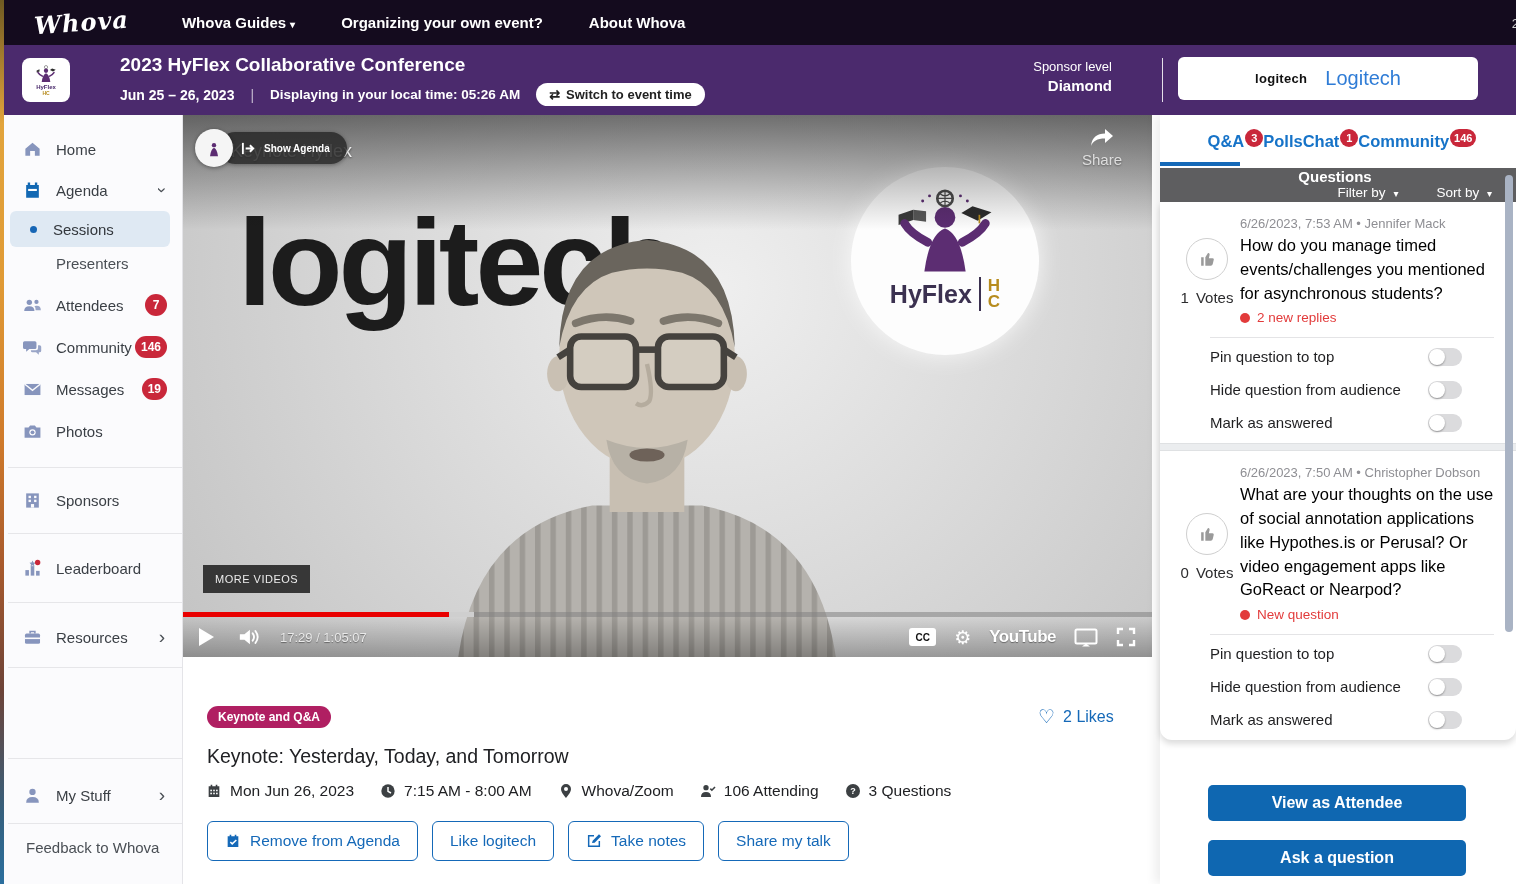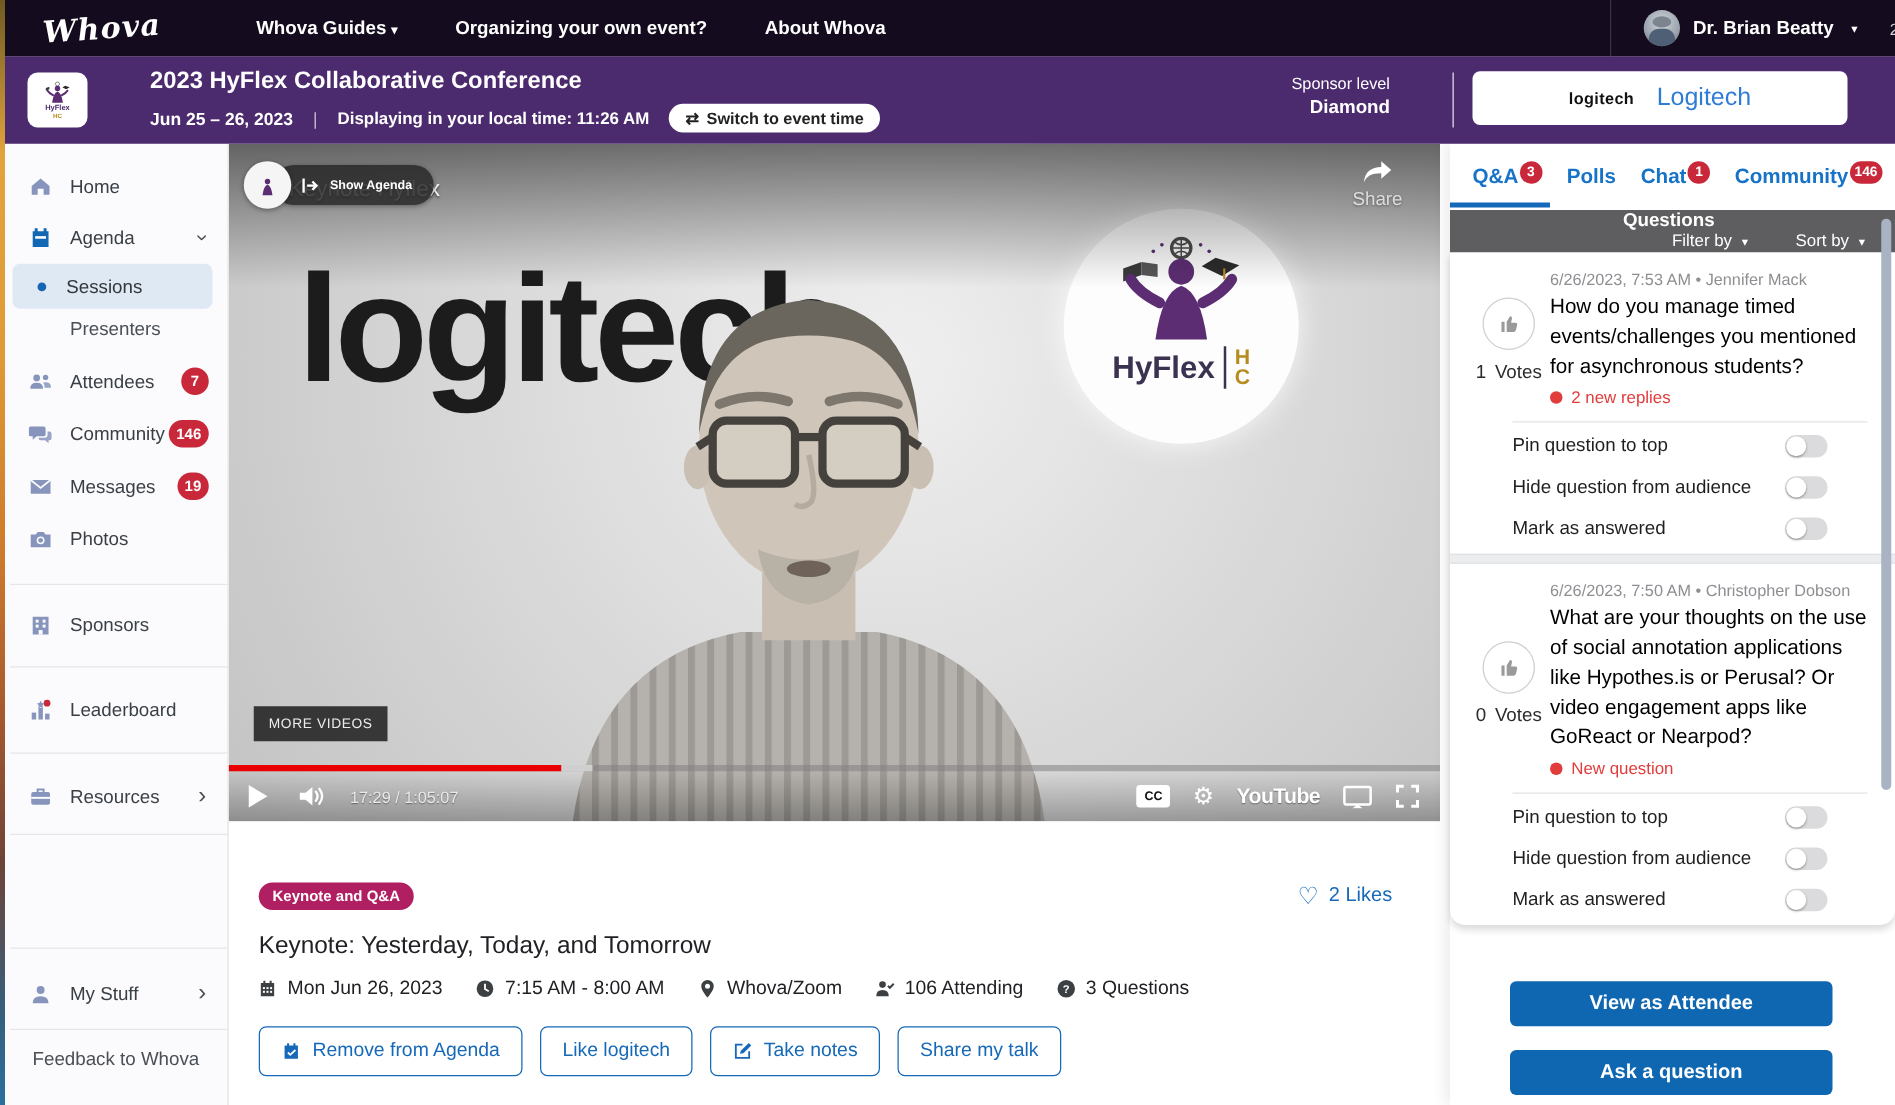--- a/index.html
+++ b/index.html
@@ -7,21 +7,21 @@
   body { font-family:"Liberation Sans", sans-serif; }
   .screen { position:relative; width:1516px; height:884px; overflow:hidden; background:#fff; }
 
   
   .edge-strip { position:absolute; left:0; top:0; width:4px; height:884px; z-index:90;
     background:linear-gradient(180deg,#6f5a22 0%,#e2a43c 14%,#e09a35 32%,#cf7a2b 50%,#a85a2d 64%,#6d4338 78%,#35607e 92%,#2b6f9e 100%); }
 
   
   .topbar { position:absolute; left:0; top:0; width:1516px; height:45px; background:#140b1e; display:flex; align-items:center; z-index:20; }
   .brand { margin-left:34px; font-family:"DejaVu Serif", serif; font-style:italic; font-weight:bold; font-size:24px; color:#fff; letter-spacing:1px; transform:rotate(-4deg); }
-  .topnav { display:flex; gap:46px; margin-left:76px; }
+  .topnav { display:flex; gap:46px; margin-left:53px; }
   .topnav .tn { color:#fff; font-size:15px; font-weight:600; cursor:pointer; white-space:nowrap; }
   .caret { font-size:10px; margin-left:4px; }
   .account { margin-left:auto; height:45px; display:flex; align-items:center; gap:10px; border-left:1px solid #3a3144; padding:0 30px 0 26px; cursor:pointer; }
   .avatar { width:29px; height:29px; border-radius:50%; background:radial-gradient(circle at 50% 35%, #cfd4da 0%, #9aa3ad 60%, #5d646d 100%); overflow:hidden; position:relative; }
   .avatar::after { content:""; position:absolute; left:7px; top:5px; width:15px; height:9px; border-radius:50%; background:#7c858f; }
   .avatar::before { content:""; position:absolute; left:4px; top:15px; width:21px; height:16px; border-radius:8px 8px 0 0; background:#4f6076; }
   .account .uname { color:#fff; font-size:15px; font-weight:600; }
   .edge-two { position:absolute; right:-3px; top:16px; color:#cfcfcf; font-size:13px; z-index:21; }
 
   
@@ -98,21 +98,21 @@
   .sess-title { position:absolute; left:207px; top:745px; font-size:19.5px; color:#202124; }
   .meta-row { position:absolute; left:206px; top:782px; display:flex; align-items:center; gap:26px; }
   .mitem { display:flex; align-items:center; gap:8px; font-size:15.5px; color:#202124; }
   .mitem svg { width:16px; height:16px; flex:none; }
   .actions { position:absolute; left:207px; top:821px; display:flex; gap:14px; }
   .act-btn { border:1.5px solid #1569b8; border-radius:6px; background:#fff; color:#1569b8; font-size:15.5px; font-weight:500; padding:10px 17px; display:flex; align-items:center; gap:9px; cursor:pointer; font-family:"Liberation Sans",sans-serif; }
   .act-btn svg { width:16px; height:16px; }
 
   
   .qapanel { position:absolute; left:1160px; top:115px; width:356px; height:769px; background:#fff; box-shadow:-5px 0 10px rgba(0,0,0,.07); z-index:8; }
-  .tabs { position:relative; height:53px; display:flex; align-items:center; justify-content:space-between; padding:0 10px 0 18px; }
+  .tabs { position:relative; height:53px; display:flex; align-items:center; justify-content:center; padding:0 10px 0 18px; }
   .tab { color:#1673c8; font-size:16.5px; font-weight:bold; cursor:pointer; white-space:nowrap; }
   .tbadge { display:inline-flex; align-items:center; justify-content:center; background:#c9273a; color:#fff; font-size:11px; font-weight:bold; min-width:18px; height:18px; border-radius:9px; padding:0 4px; transform:translateY(-5px); margin-left:1px; }
   .tab-underline { position:absolute; left:0px; top:47px; width:80px; height:4px; background:#1569b8; }
   .qbar { height:34px; background:#5e5e60; display:flex; align-items:center; color:#fff; padding:0 24px 0 18px;flex-direction:column; }
   .qbar .qtitle { font-size:15px; font-weight:bold; }
   .qbar .qctrls { margin-left:auto; display:flex; gap:38px; font-size:13.5px; }
   .qctrl { cursor:pointer; }
   .qcards { background:#fff; border-radius:0 0 12px 12px; box-shadow:0 4px 6px rgba(0,0,0,.14); overflow:hidden; }
   .qcard { padding:14px 14px 4px 14px; }
   .qtop { display:flex; }
@@ -143,25 +143,20 @@
 
   <div class="edge-strip"></div>
 
   <div class="topbar">
     <div class="brand">Whova</div>
     <div class="topnav">
       <div class="tn"><span>Whova Guides</span><span class="caret">▾</span></div>
       <div class="tn">Organizing your own event?</div>
       <div class="tn">About Whova</div>
     </div>
-    <div class="account">
-      <div class="avatar"></div>
-      <span class="uname">Dr. Brian Beatty</span>
-      <span class="caret" style="color:#fff">▾</span>
-    </div>
     <div class="edge-two">2</div>
   </div>
 
   <div class="evheader">
     <div class="ev-tile">
       <svg viewBox="0 0 120 100">
         <circle cx="60" cy="12" r="9" fill="none" stroke="#4a4a4a" stroke-width="3"></circle>
         <path d="M8,30 l16,-6 v12 l-16,6 z" fill="#3a3a3a"></path>
         <path d="M94,20 l20,7 -15,9 -17,-8 z" fill="#2b2b2b"></path>
         <circle cx="60" cy="32" r="12" fill="#5c2d72"></circle>
@@ -169,21 +164,21 @@
         <path d="M40,62 Q22,52 16,42" stroke="#5c2d72" stroke-width="9" stroke-linecap="round" fill="none"></path>
         <path d="M80,62 Q98,52 104,42" stroke="#5c2d72" stroke-width="9" stroke-linecap="round" fill="none"></path>
       </svg>
       <div class="tb">HyFlex</div>
       <div class="tm">HC</div>
     </div>
     <div class="ev-title">2023 HyFlex Collaborative Conference</div>
     <div class="ev-sub">
       <span class="ev-dates">Jun 25 – 26, 2023</span>
       <span class="ev-pipe">|</span>
-      <span class="ev-local">Displaying in your local time: 11:26 AM</span>
+      <span class="ev-local">Displaying in your local time: 05:26 AM</span>
       <span class="switch-pill">
         <span>⇄</span>
         <span>Switch to event time</span>
       </span>
     </div>
     <div class="sp-level">
       <div class="l1">Sponsor level</div>
       <div class="l2">Diamond</div>
     </div>
     <div class="sp-divider"></div>

